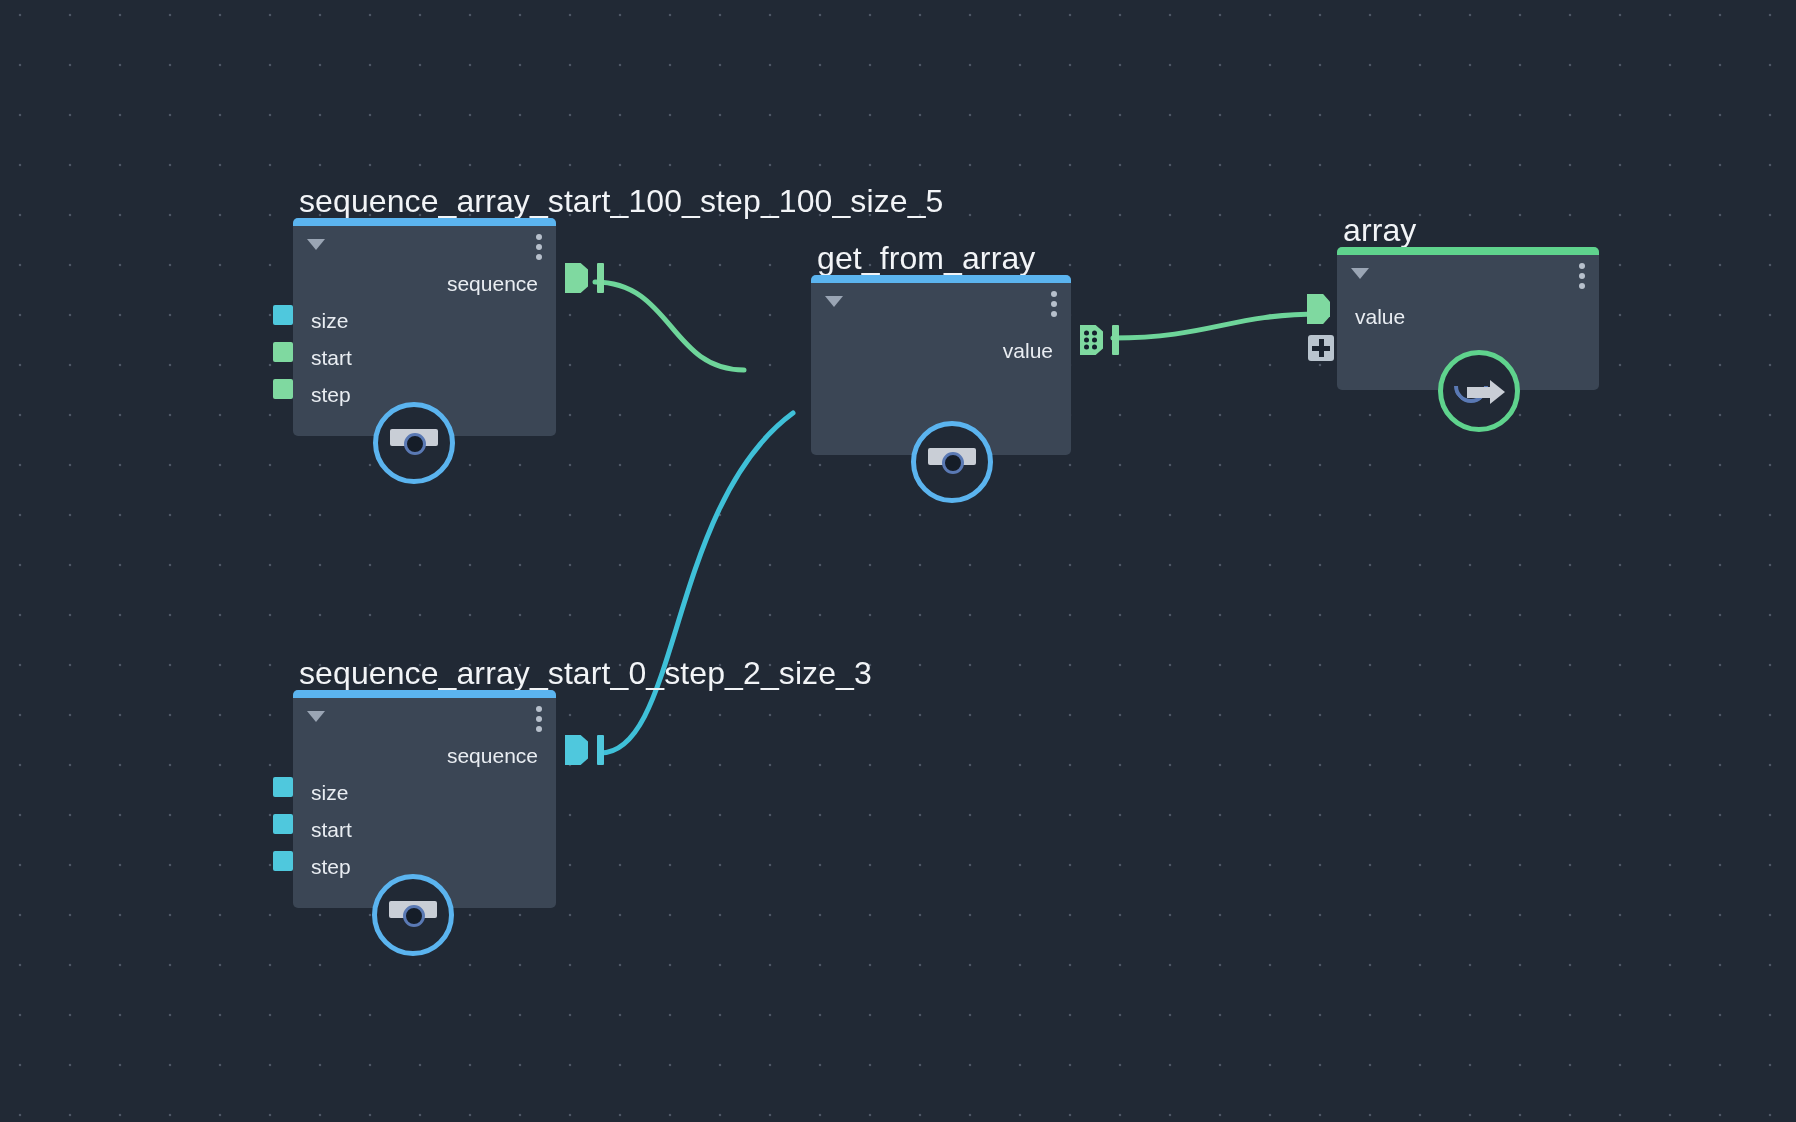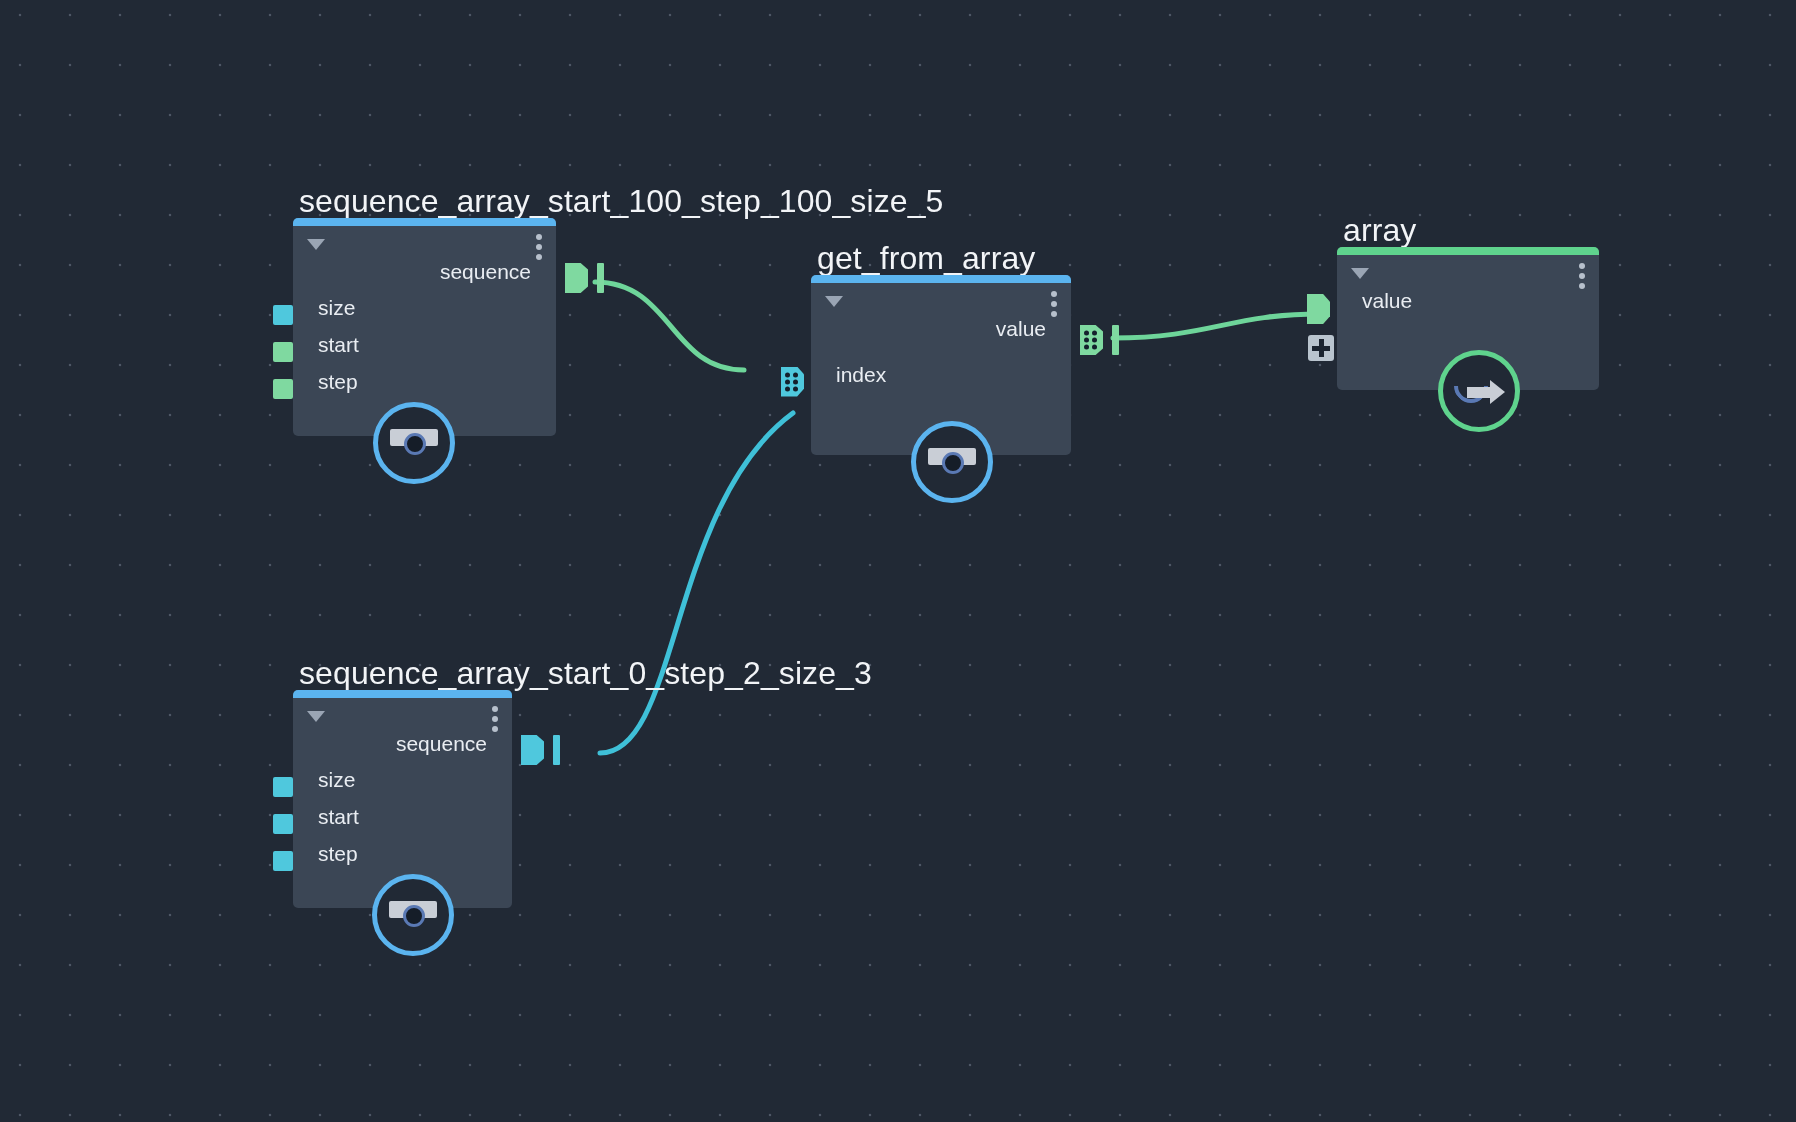--- a/index.html
+++ b/index.html
@@ -93,22 +93,22 @@
     width: 6px; height: 6px;
     border-radius: 50%;
     background: #b7c0cc;
   }
 
   
   .row {
     position: relative;
     height: 36px;
     display: flex;
-    align-items: flex-start;
-    padding: 0 25px;
+    align-items: flex-end;
+    padding: 0 18px;
   }
   .row.out { justify-content: flex-end; }
   .row-label {
     color: #e9edf2;
     font-size: 21px;
     line-height: 24px;
     white-space: nowrap;
   }
 
   
@@ -309,32 +309,20 @@
             <i></i>
             <i></i>
             <i></i>
             <i></i>
             <i></i>
           </span>
         <span class="port-bar" style="background:#7fd9a0; right:-48px; top:50%; transform:translateY(-50%);"></span>
       </div>
 
 
-      <div class="row" style="height:37px;">
-        <span class="port-flag left" style="background:#4fc8dd; left:-30px; top:50%; transform:translateY(-50%);"></span>
-        <span class="port-dots" style="left:-26px; top:50%; transform:translateY(-50%);">
-            <i></i>
-            <i></i>
-            <i></i>
-            <i></i>
-            <i></i>
-            <i></i>
-          </span>
-        <span class="row-label">index</span>
-      </div>
     </div>
 
     <div class="badge" style="left:100px; top:146px;">
       <span class="icon-table">
         <span class="plate"></span>
           <span class="knob"></span>
       </span>
     </div>
   </div>
 
@@ -366,21 +354,21 @@
 
     <div class="badge green" style="left:101px; top:103px;">
       <span class="icon-arrow">
         <span class="ring"></span>
           <span class="shaft"></span>
           <span class="head"></span>
       </span>
     </div>
   </div>
 
-  <div class="node" style="left:293px; top:690px; width:219px;">
+  <div class="node" style="left:293px; top:690px; width:263px;">
     <div class="node-title">sequence_array_start_0_step_2_size_3</div>
 
     <div class="node-box" style="height:218px;">
       <div class="node-header"></div>
 
       <div class="node-bar">
         <span class="collapse-tri"></span>
         <span class="dots-menu">
             <i></i>
             <i></i>

